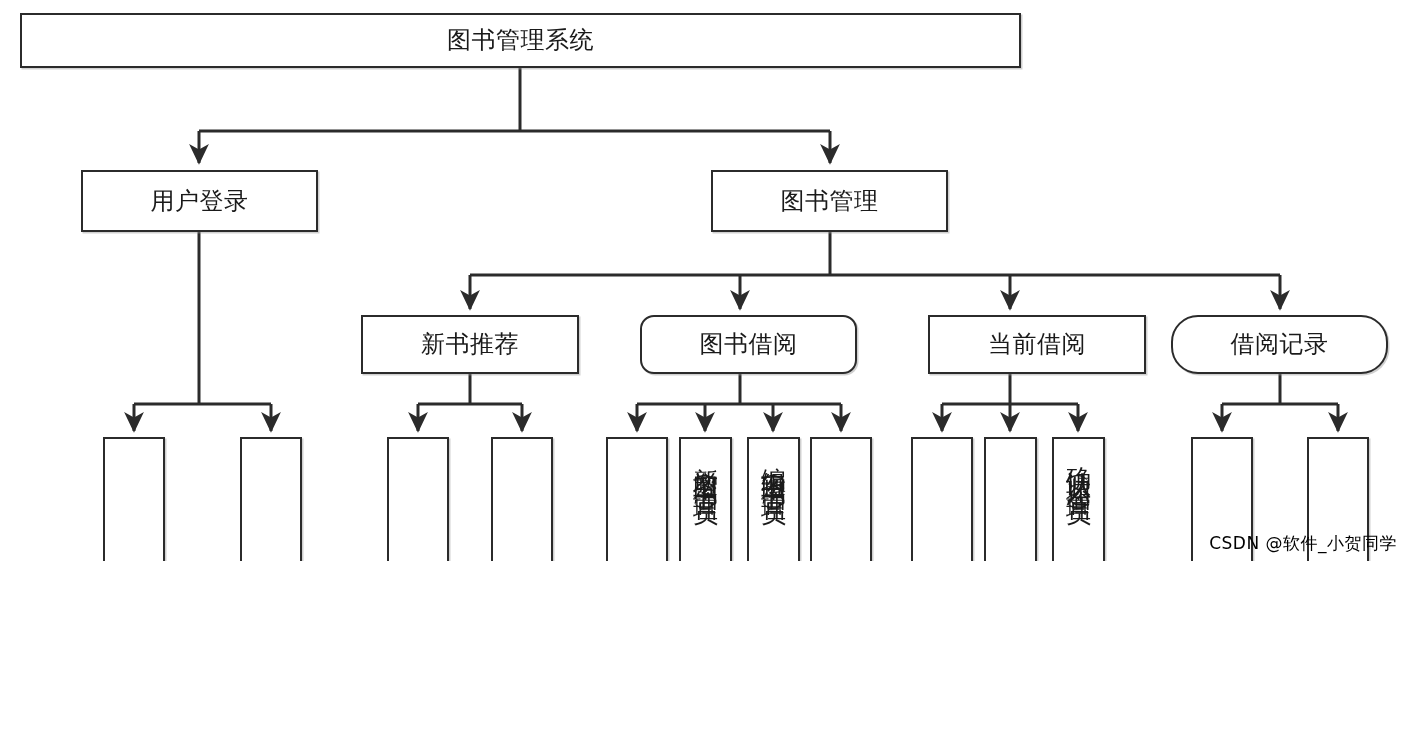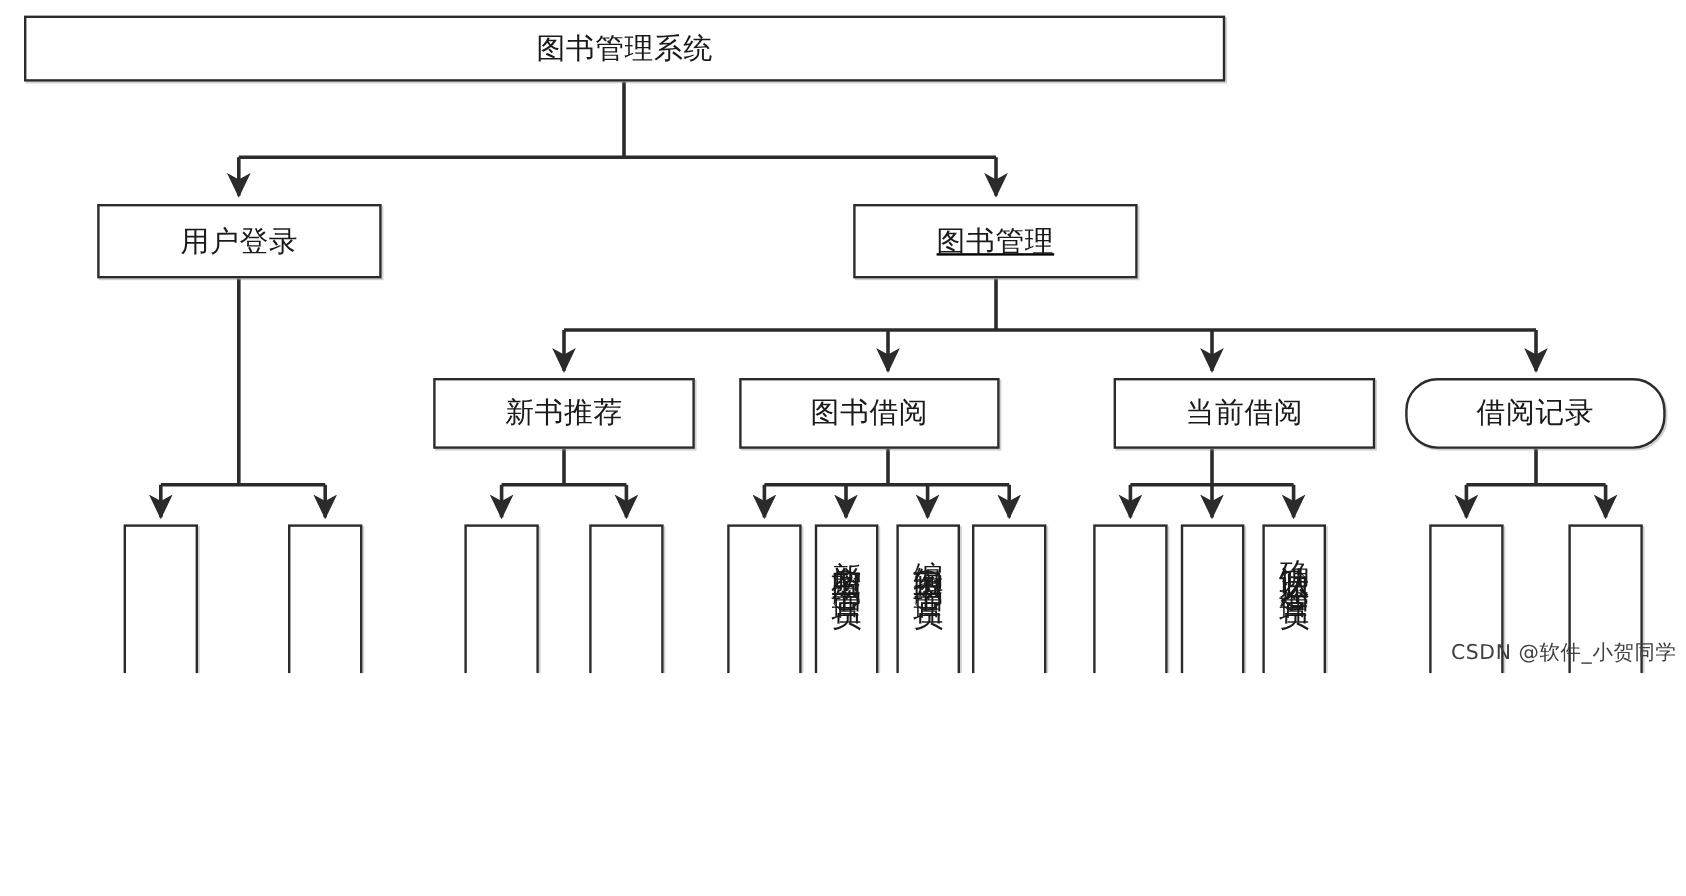--- a/index.html
+++ b/index.html
@@ -60,21 +60,21 @@
   }
   .node.vert.mid {
     align-items: center;
     padding-top: 0;
   }
   #watermark {
     position: absolute;
     right: 8px;
     bottom: 6px;
     font-size: 17px;
-    color: #404040;
+    color: #000000;
     letter-spacing: 0.5px;
     user-select: none;
   }
 </style>
 </head>
 <body>
 
 <div id="canvas">
 
   <svg id="edges" viewBox="0 0 1405 747" width="1405" height="747">
@@ -127,28 +127,28 @@
     </g>
   </svg>
 
   <div class="node horiz" style="left:20px; top:13px; width:1001px; height:55px;">
     <span class="label">图书管理系统</span>
   </div>
 
   <div class="node horiz" style="left:81px; top:170px; width:237px; height:62px;">
     <span class="label">用户登录</span>
   </div>
-  <div class="node horiz" style="left:711px; top:170px; width:237px; height:62px;text-decoration:underline;">
+  <div class="node horiz" style="left:711px; top:170px; width:237px; height:62px;">
     <span class="label">图书管理</span>
   </div>
 
   <div class="node horiz" style="left:361px; top:315px; width:218px; height:59px;">
     <span class="label">新书推荐</span>
   </div>
-  <div class="node horiz" style="left:616px; top:315px; width:217px; height:59px;">
+  <div class="node horiz" style="left:640px; top:315px; width:217px; height:59px;border-radius:14px;">
     <span class="label">图书借阅</span>
   </div>
   <div class="node horiz" style="left:928px; top:315px; width:218px; height:59px;">
     <span class="label">当前借阅</span>
   </div>
   <div class="node horiz" style="left:1171px; top:315px; width:217px; height:59px;border-radius:27px;">
     <span class="label">借阅记录</span>
   </div>
 
   <div class="node vert mid" style="left:103px; top:437px; width:62px; height:297px;">

